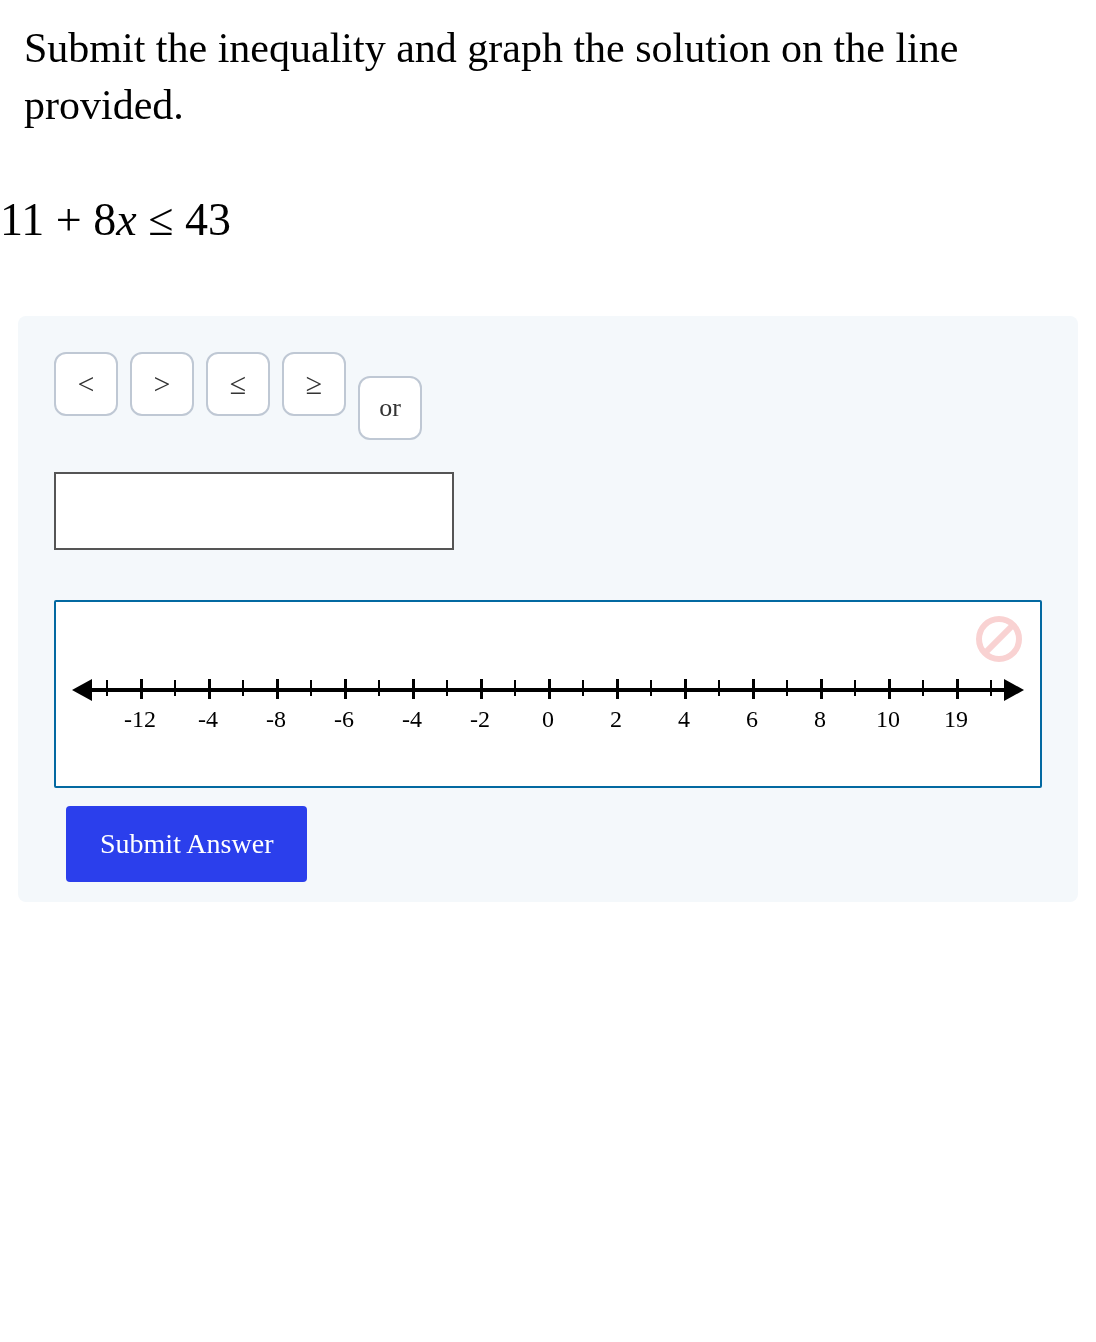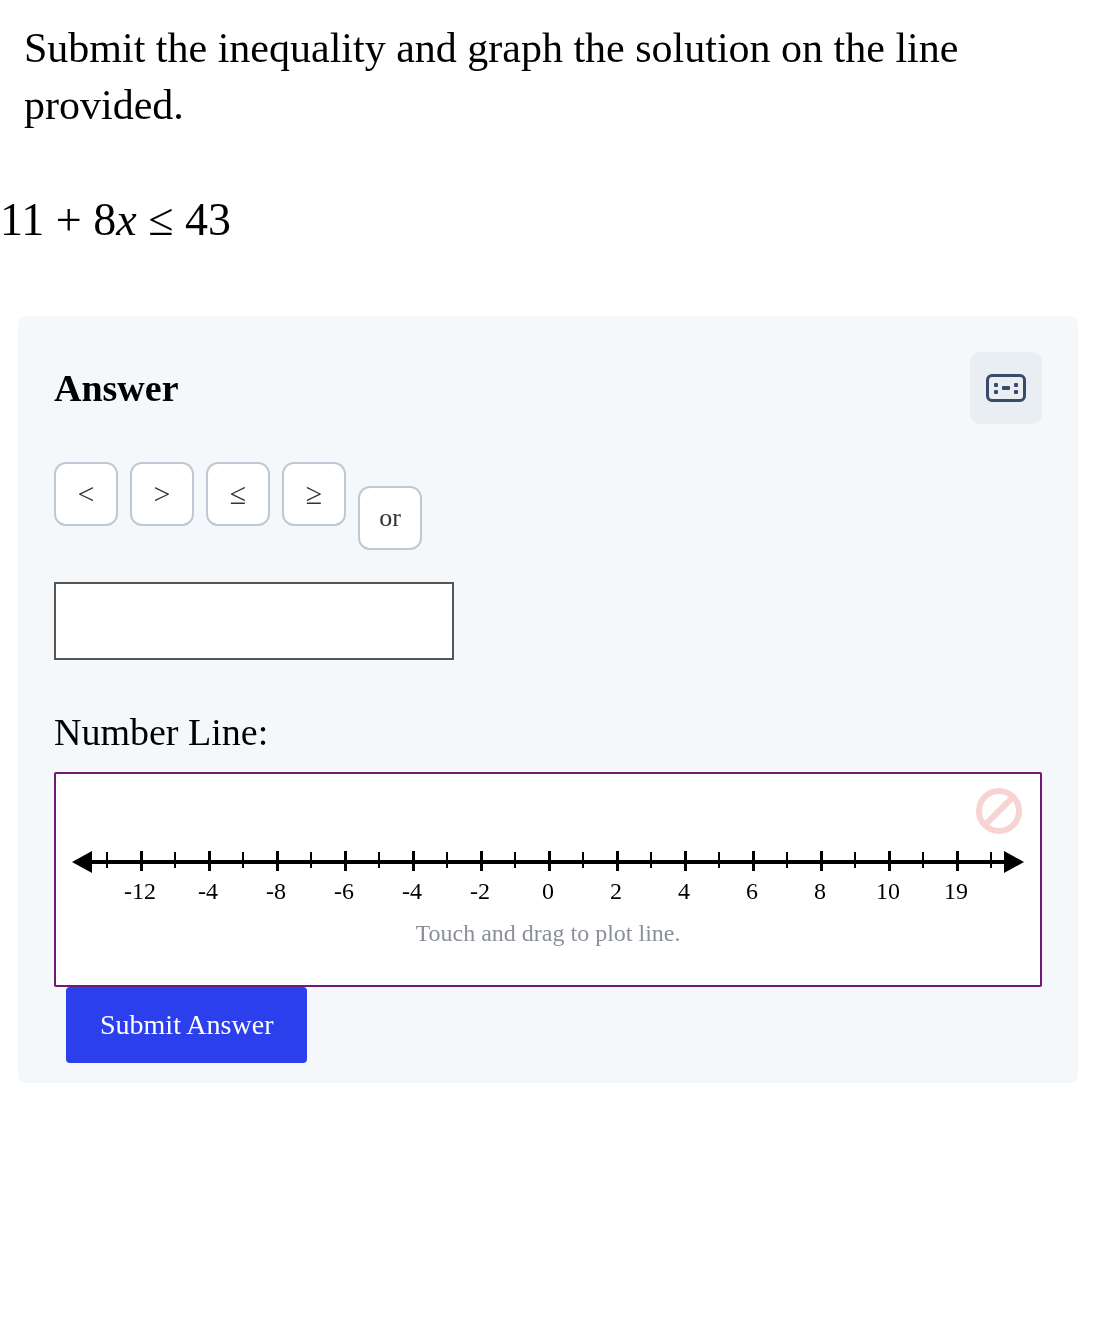--- a/index.html
+++ b/index.html
@@ -89,24 +89,25 @@
 }
 .input-box {
   width: 400px;
   height: 78px;
   background: #fff;
   border: 2px solid #555;
   margin-bottom: 50px;
 }
 .numline-box {
   background: #fff;
-  border: 2px solid #701a75;
+  border: 2px solid #0369a1;
   border-radius: 2px;
   padding: 26px 10px 38px 10px;
   position: relative;
+  margin-bottom: 18px;
 }
 .no-symbol {
   position: absolute;
   top: 14px;
   right: 18px;
   width: 46px;
   height: 46px;
   border: 6px solid #f9d2d2;
   border-radius: 50%;
 }
@@ -190,48 +191,31 @@
 
 <div class="equation">
   <span>11</span>
   <span> </span><span>+</span><span> </span>
   <span>8</span><span class="x">x</span>
   <span> </span><span>≤</span><span> </span>
   <span>43</span>
 </div>
 
 <div class="answer-panel">
-  <div class="answer-header">
-    <div class="answer-title">Answer</div>
-    <div class="keypad-btn">
-      <div class="keypad-icon">
-        <div class="dot-col">
-            <div class="dot"></div>
-            <div class="dot"></div>
-          </div>
-        <div class="dash"></div>
-        <div class="dot-col">
-            <div class="dot"></div>
-            <div class="dot"></div>
-          </div>
-      </div>
-    </div>
-  </div>
 
   <div class="op-buttons">
     <div class="op-btn">&lt;</div>
     <div class="op-btn">&gt;</div>
     <div class="op-btn">≤</div>
     <div class="op-btn">≥</div>
     <div class="op-btn or">or</div>
   </div>
 
   <div class="input-box"></div>
 
-  <div class="label">Number Line:</div>
 
   <div class="numline-box">
     <div class="no-symbol"></div>
     <div class="axis-wrap">
       <div class="axis">
         <div class="axis-line"></div>
         <div class="arrow-l"></div>
         <div class="arrow-r"></div>
         <div class="ticks" id="ticks">
             <div class="tick" style="left: 0%;"></div>
@@ -270,17 +254,16 @@
             <div class="tick" style="left: 84.6154%;"></div>
             <div class="tick major" style="left: 88.4615%;"></div>
             <div class="tick-label" style="left: 88.4615%;">10</div>
             <div class="tick" style="left: 92.3077%;"></div>
             <div class="tick major" style="left: 96.1538%;"></div>
             <div class="tick-label" style="left: 96.1538%;">19</div>
             <div class="tick" style="left: 100%;"></div>
           </div>
       </div>
     </div>
-    <div class="hint">Touch and drag to plot line.</div>
   </div>
 
   <button class="submit-btn">Submit Answer</button>
 </div>
 
 </body></html>

